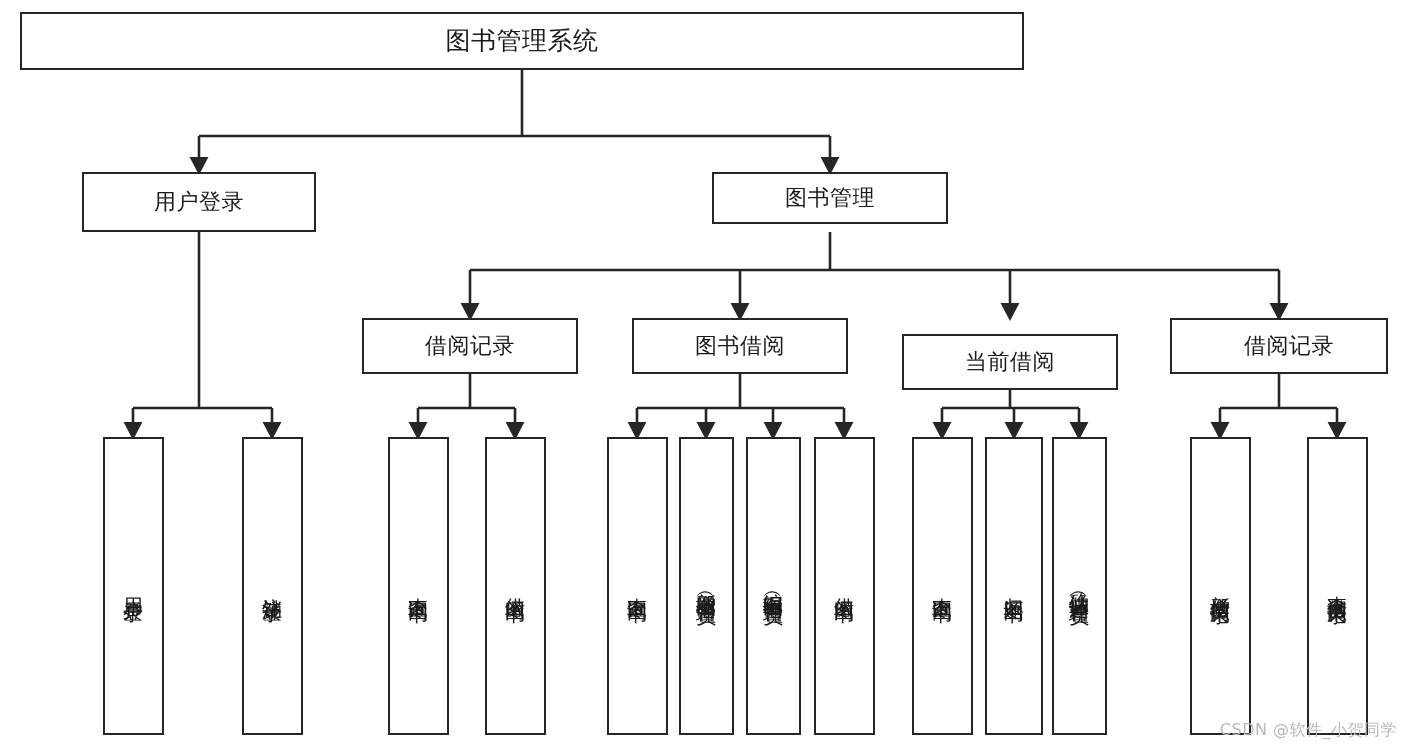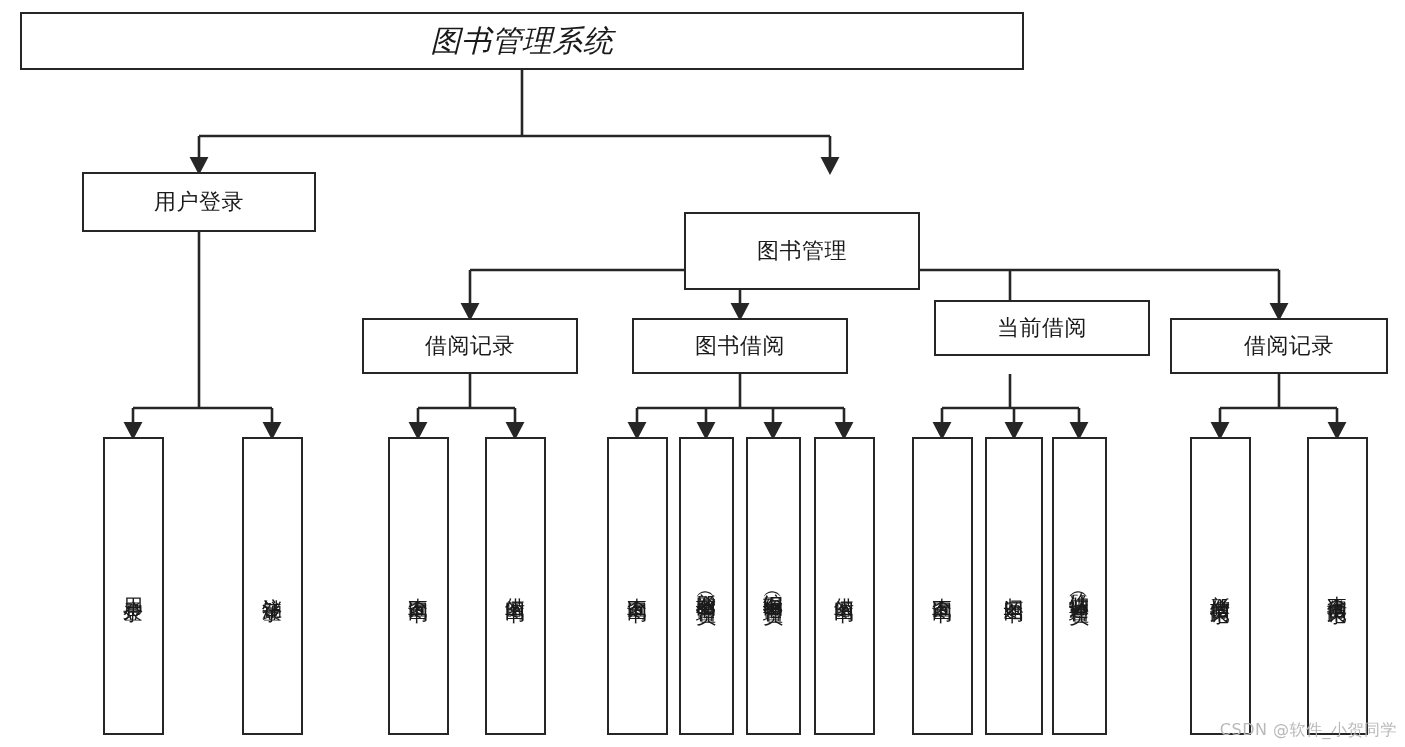--- a/index.html
+++ b/index.html
@@ -39,21 +39,21 @@
     white-space: nowrap;
     text-align: center;
   }
   .node-box.vertical .node-label {
     writing-mode: vertical-rl;
     text-orientation: upright;
     font-size: 20px;
     letter-spacing: 2px;
     line-height: 1.0;
   }
-  .node-box.level1 .node-label { font-size: 30px; font-style: italic; }
+  .node-box.level1 .node-label { font-size: 25px; }
   .node-box.level2 .node-label { font-size: 22px; }
   .node-box.level3 .node-label { font-size: 22px; }
   #watermark {
     position: absolute;
     right: 8px;
     bottom: 6px;
     font-size: 16px;
     color: #b9b9b9;
     letter-spacing: 0.5px;
     z-index: 5;
@@ -107,30 +107,30 @@
     </g>
 </svg>
 
 <div id="nodes-layer">
     <div class="node-box level1" style="left: 20px; top: 12px; width: 1004px; height: 58px;">
       <span class="node-label">图书管理系统</span>
     </div>
     <div class="node-box level2" style="left: 82px; top: 172px; width: 234px; height: 60px;">
       <span class="node-label">用户登录</span>
     </div>
-    <div class="node-box level2" style="left: 684px; top: 172px; width: 236px; height: 78px; margin-top: 40px;">
+    <div class="node-box level2" style="left: 712px; top: 172px; width: 236px; height: 52px;">
       <span class="node-label">图书管理</span>
     </div>
     <div class="node-box level3" style="left: 362px; top: 318px; width: 216px; height: 56px;">
       <span class="node-label">借阅记录</span>
     </div>
     <div class="node-box level3" style="left: 632px; top: 318px; width: 216px; height: 56px; align-items: center;">
       <span class="node-label">图书借阅</span>
     </div>
-    <div class="node-box level3" style="left: 902px; top: 300px; width: 216px; height: 56px; margin-left: 32px;">
+    <div class="node-box level3" style="left: 902px; top: 334px; width: 216px; height: 56px;">
       <span class="node-label">当前借阅</span>
     </div>
     <div class="node-box level3" style="left: 1170px; top: 318px; width: 218px; height: 56px; padding-left: 20px;">
       <span class="node-label">借阅记录</span>
     </div>
     <div class="node-box leaf vertical" style="left: 103px; top: 437px; width: 61px; height: 298px;">
       <span class="node-label">用户登录</span>
     </div>
     <div class="node-box leaf vertical" style="left: 242px; top: 437px; width: 61px; height: 298px;">
       <span class="node-label">注销登录</span>

